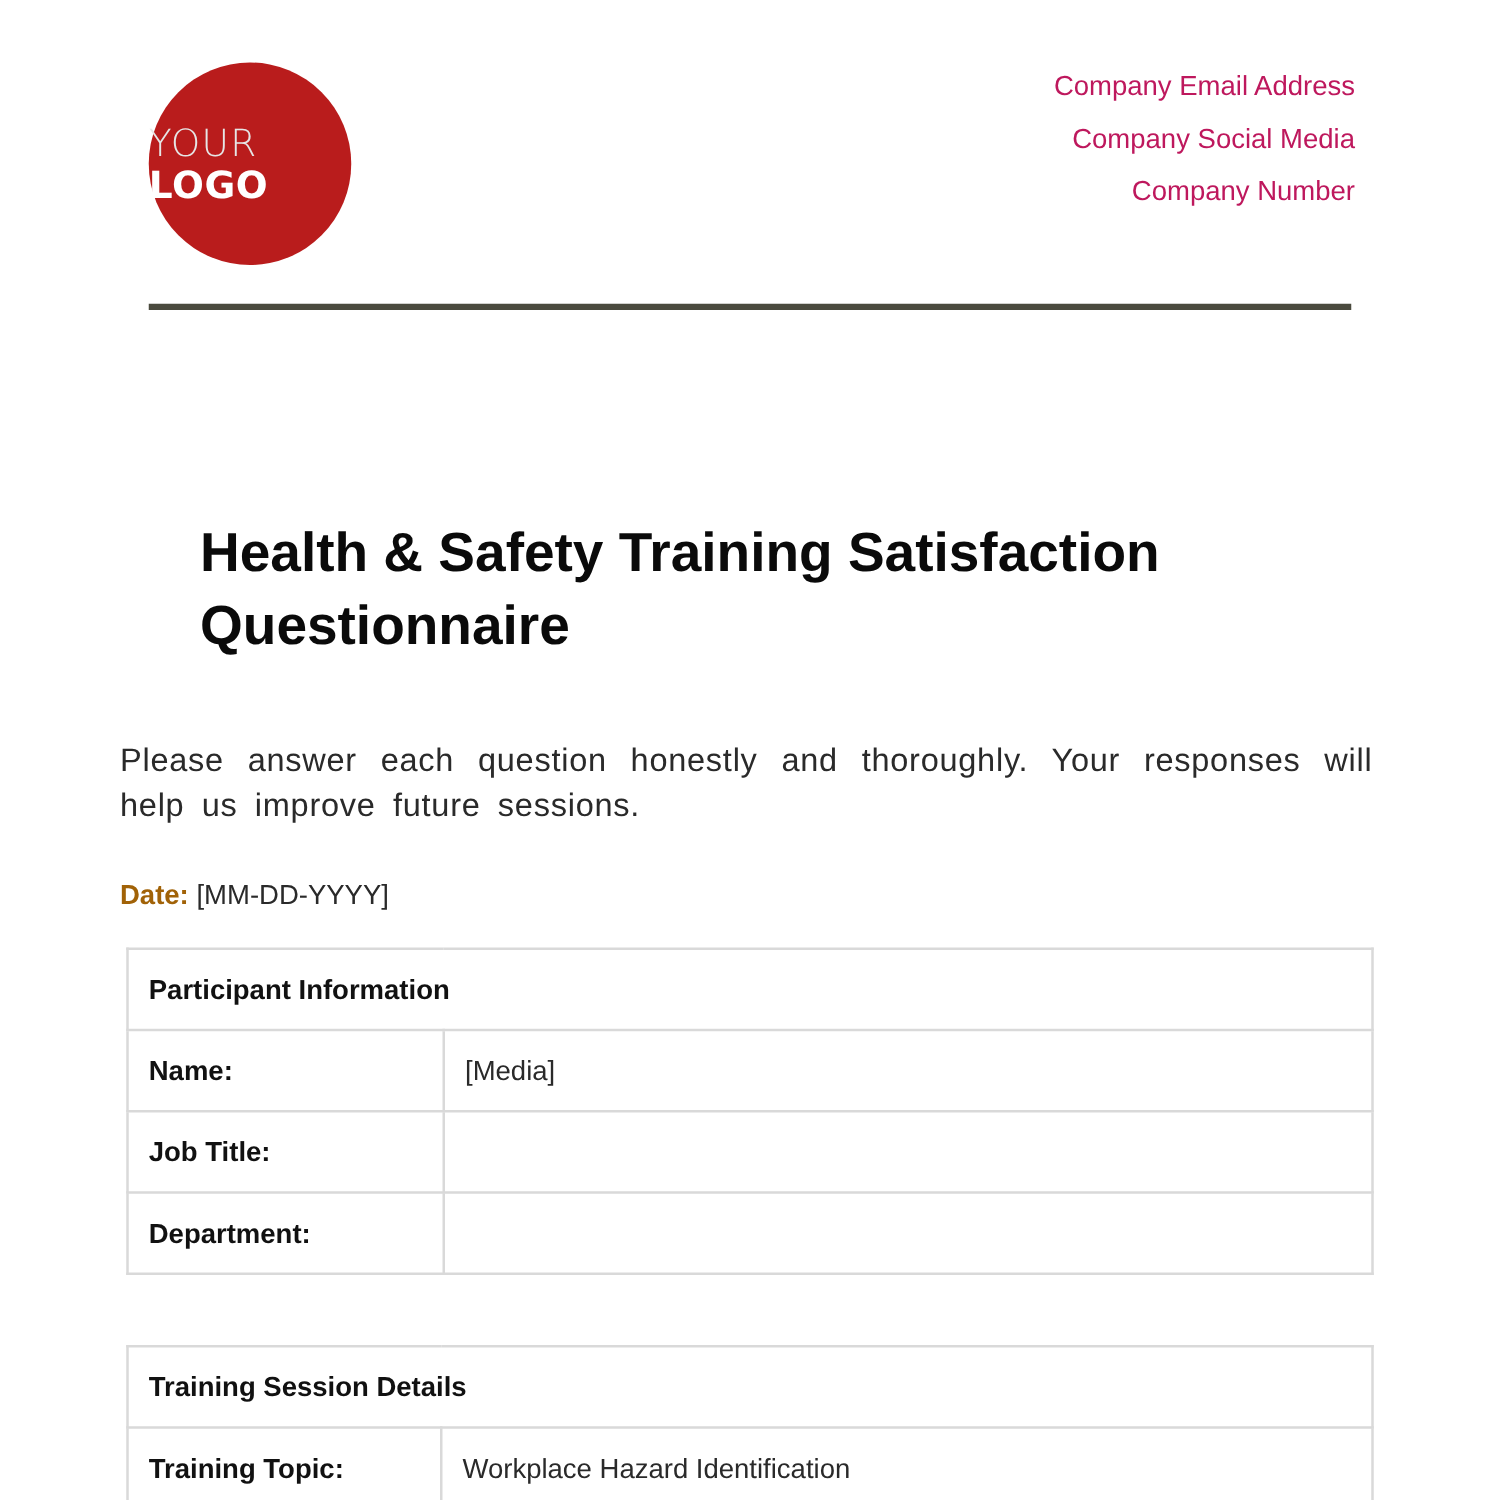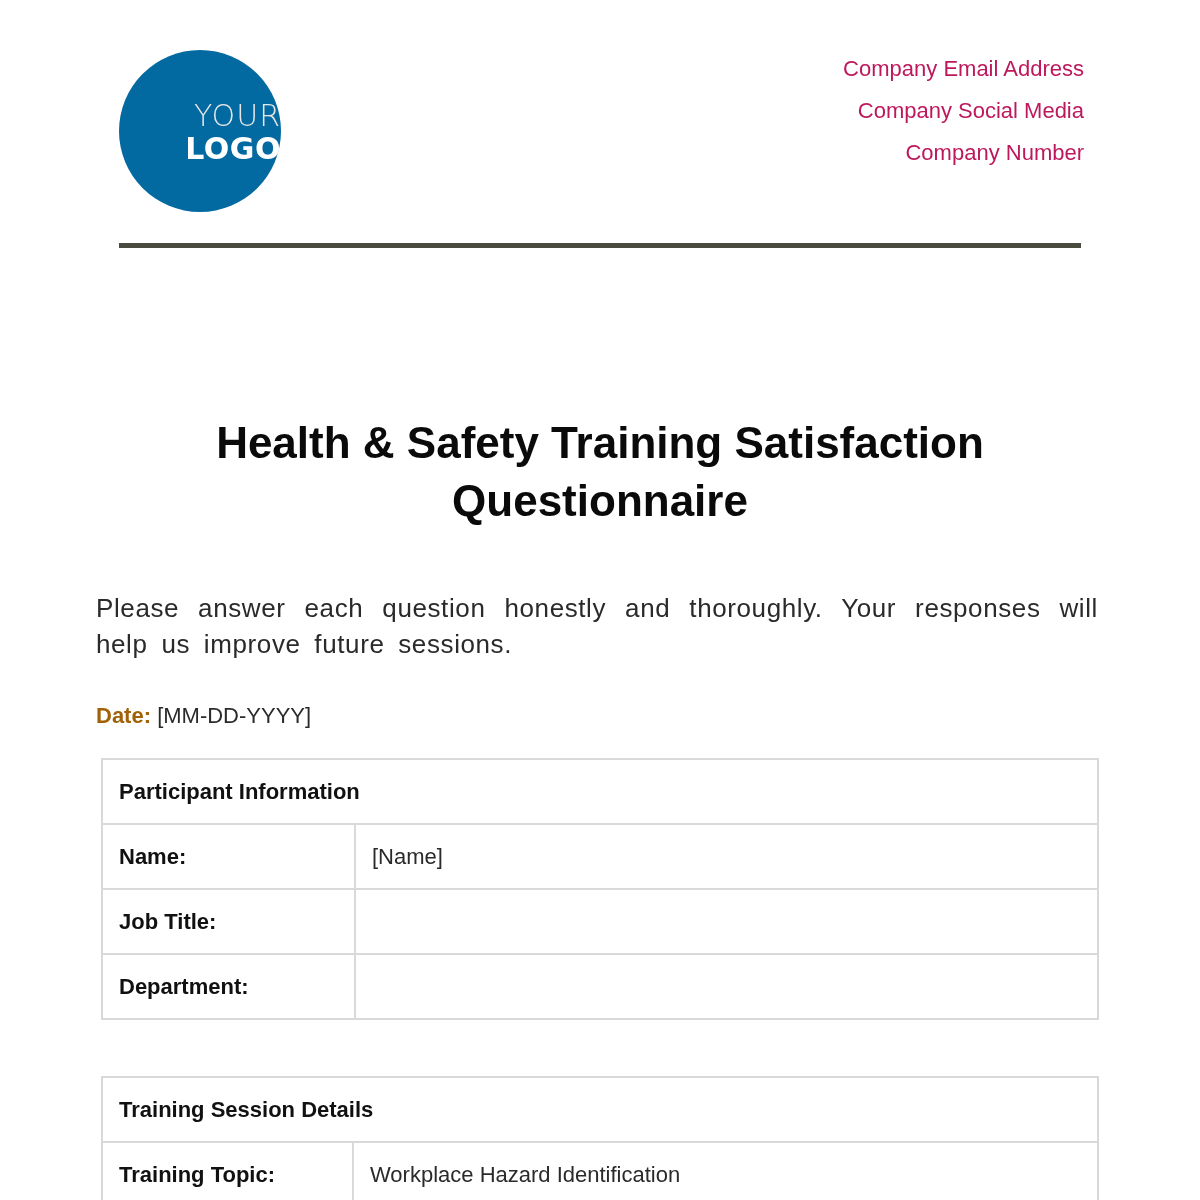--- a/index.html
+++ b/index.html
@@ -15,25 +15,25 @@
       font-family: "Liberation Sans", "DejaVu Sans", sans-serif;
       color: #111111;
     }
     .logo {
       position: absolute;
       left: 119px;
       top: 50px;
       width: 162px;
       height: 162px;
       border-radius: 50%;
-      background: #0369a1;
+      background: #b91c1c;
       color: #ffffff;
       display: flex;
       flex-direction: column;
-      align-items: flex-end;
+      align-items: flex-start;
       justify-content: center;
       line-height: 1;
     }
     .logo .line1 {
       font-family: "DejaVu Sans", sans-serif;
       font-weight: 300;
       font-size: 30px;
       letter-spacing: 1px;
       color: #e6e6e6;
       margin-top: 2px;
@@ -63,21 +63,20 @@
       top: 243px;
       width: 962px;
       height: 5px;
       background: #4a4a3e;
     }
     .title {
       position: absolute;
       left: 0;
       top: 414px;
       width: 1200px;
-      text-align: center;
       font-weight: bold;
       font-size: 44px;
       line-height: 58px;
       color: #0a0a0a;
     }
     .intro {
       position: absolute;
       left: 96px;
       top: 590px;
       width: 1002px;
@@ -152,21 +151,21 @@
   <span>[MM-DD-YYYY]</span>
 </div>
 
 <table class="info" id="participant-table">
   <tbody>
       <tr>
     <td class="header" colspan="2">Participant Information</td>
   </tr>
   <tr>
     <td class="label">Name:</td>
-    <td class="value">[Name]</td>
+    <td class="value">[Media]</td>
   </tr>
   <tr>
     <td class="label">Job Title:</td>
     <td class="value"></td>
   </tr>
   <tr>
     <td class="label">Department:</td>
     <td class="value"></td>
   </tr>
 </tbody>

